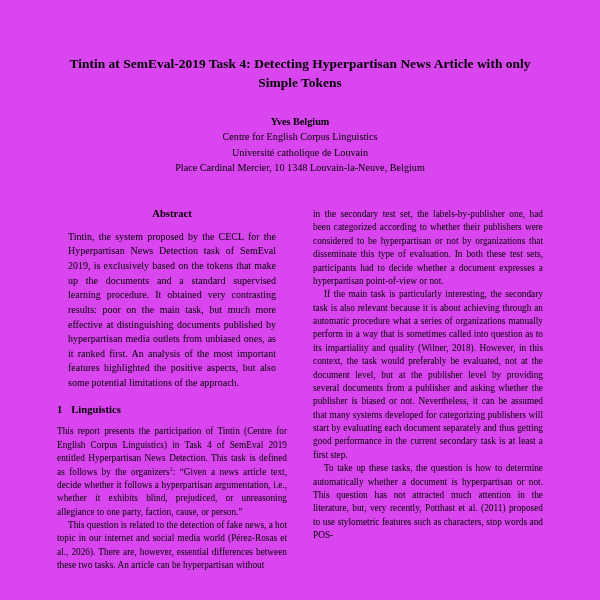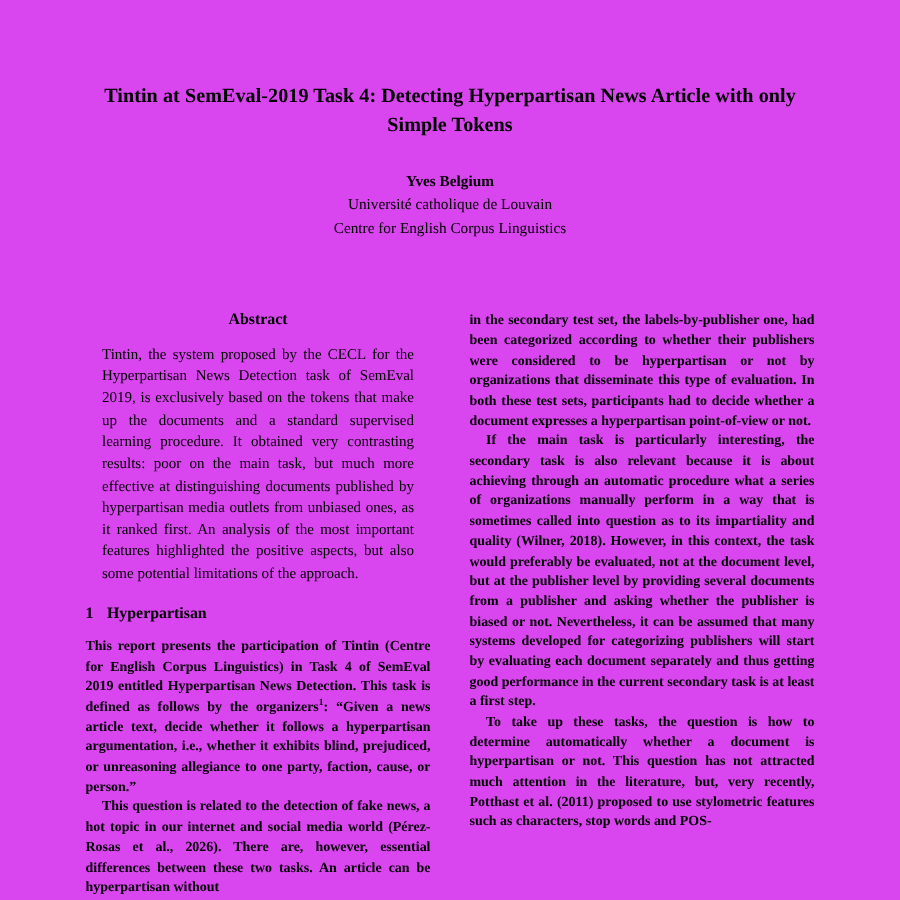--- a/index.html
+++ b/index.html
@@ -96,21 +96,20 @@
     text-justify: inter-word;
     font-family: Liberation Serif, serif;
   }
 
   .body-p {
     font-size: 9.3px;
     line-height: 1.44;
     text-align: justify;
     margin: 0;
     text-indent: 0;
-    font-weight: bold;
   }
   .body-p + .body-p {
     text-indent: 11px;
     margin-top: 0;
   }
   .intro-gap {
     height: 13px;
   }
   sup {
     font-size: 0.68em;
@@ -121,40 +120,41 @@
 </head>
 <body>
 
 <div class="page">
 
   <div class="title-block">
     <h1 class="paper-title">Tintin at SemEval-2019 Task 4: Detecting Hyperpartisan News Article with only Simple Tokens</h1>
 
     <div class="author-block">
       <div class="author-name">Yves Belgium</div>
+      <div class="affil">Centre for English Corpus Linguistics</div>
       <div class="affil">Université catholique de Louvain</div>
-      <div class="affil">Centre for English Corpus Linguistics</div>
+      <div class="affil">Place Cardinal Mercier, 10 1348 Louvain-la-Neuve, Belgium</div>
     </div>
   </div>
 
   <div class="columns">
 
     <div class="col">
 
       <div class="section-head abstract-head">Abstract</div>
 
       <div class="abstract-body">
         <p>Tintin, the system proposed by the CECL for the Hyperpartisan News Detection task of SemEval 2019, is exclusively based on the tokens that make up the documents and a standard supervised learning procedure. It obtained very contrasting results: poor on the main task, but much more effective at distinguishing documents published by hyperpartisan media outlets from unbiased ones, as it ranked first. An analysis of the most important features highlighted the positive aspects, but also some potential limitations of the approach.</p>
       </div>
 
       <div class="intro-gap"></div>
 
       <div class="section-head numbered-head">
         <span>1</span>
-        <span>Hyperpartisan</span>
+        <span>Linguistics</span>
       </div>
 
       <p class="body-p"><span>This report presents the participation of Tintin (Centre for English Corpus Linguistics) in Task 4 of SemEval 2019 entitled Hyperpartisan News Detection. This task is defined as follows by the organizers</span><sup>1</sup><span>: “Given a news article text, decide whether it follows a hyperpartisan argumentation, i.e., whether it exhibits blind, prejudiced, or unreasoning allegiance to one party, faction, cause, or person.”</span></p>
 
       <p class="body-p">This question is related to the detection of fake news, a hot topic in our internet and social media world (Pérez-Rosas et al., 2026). There are, however, essential differences between these two tasks. An article can be hyperpartisan without</p>
     </div>
 
     <div class="col">
       <p class="body-p">in the secondary test set, the labels-by-publisher one, had been categorized according to whether their publishers were considered to be hyperpartisan or not by organizations that disseminate this type of evaluation. In both these test sets, participants had to decide whether a document expresses a hyperpartisan point-of-view or not.</p>
       <p class="body-p">If the main task is particularly interesting, the secondary task is also relevant because it is about achieving through an automatic procedure what a series of organizations manually perform in a way that is sometimes called into question as to its impartiality and quality (Wilner, 2018). However, in this context, the task would preferably be evaluated, not at the document level, but at the publisher level by providing several documents from a publisher and asking whether the publisher is biased or not. Nevertheless, it can be assumed that many systems developed for categorizing publishers will start by evaluating each document separately and thus getting good performance in the current secondary task is at least a first step.</p>

